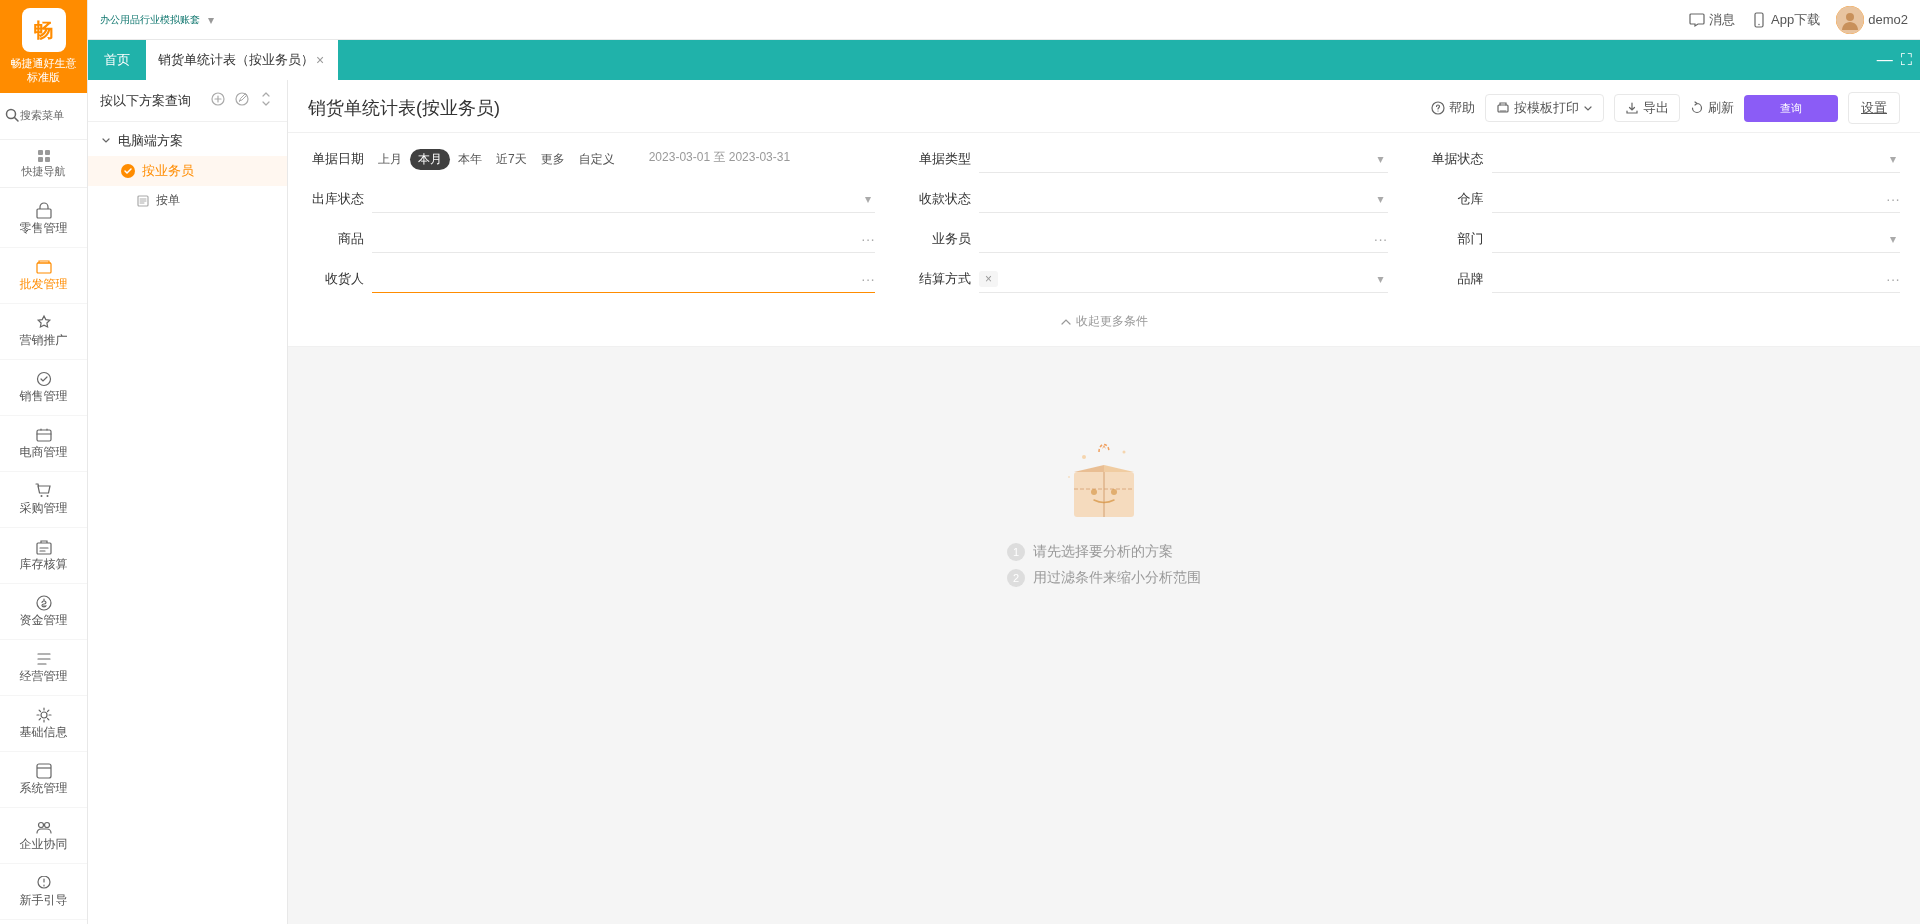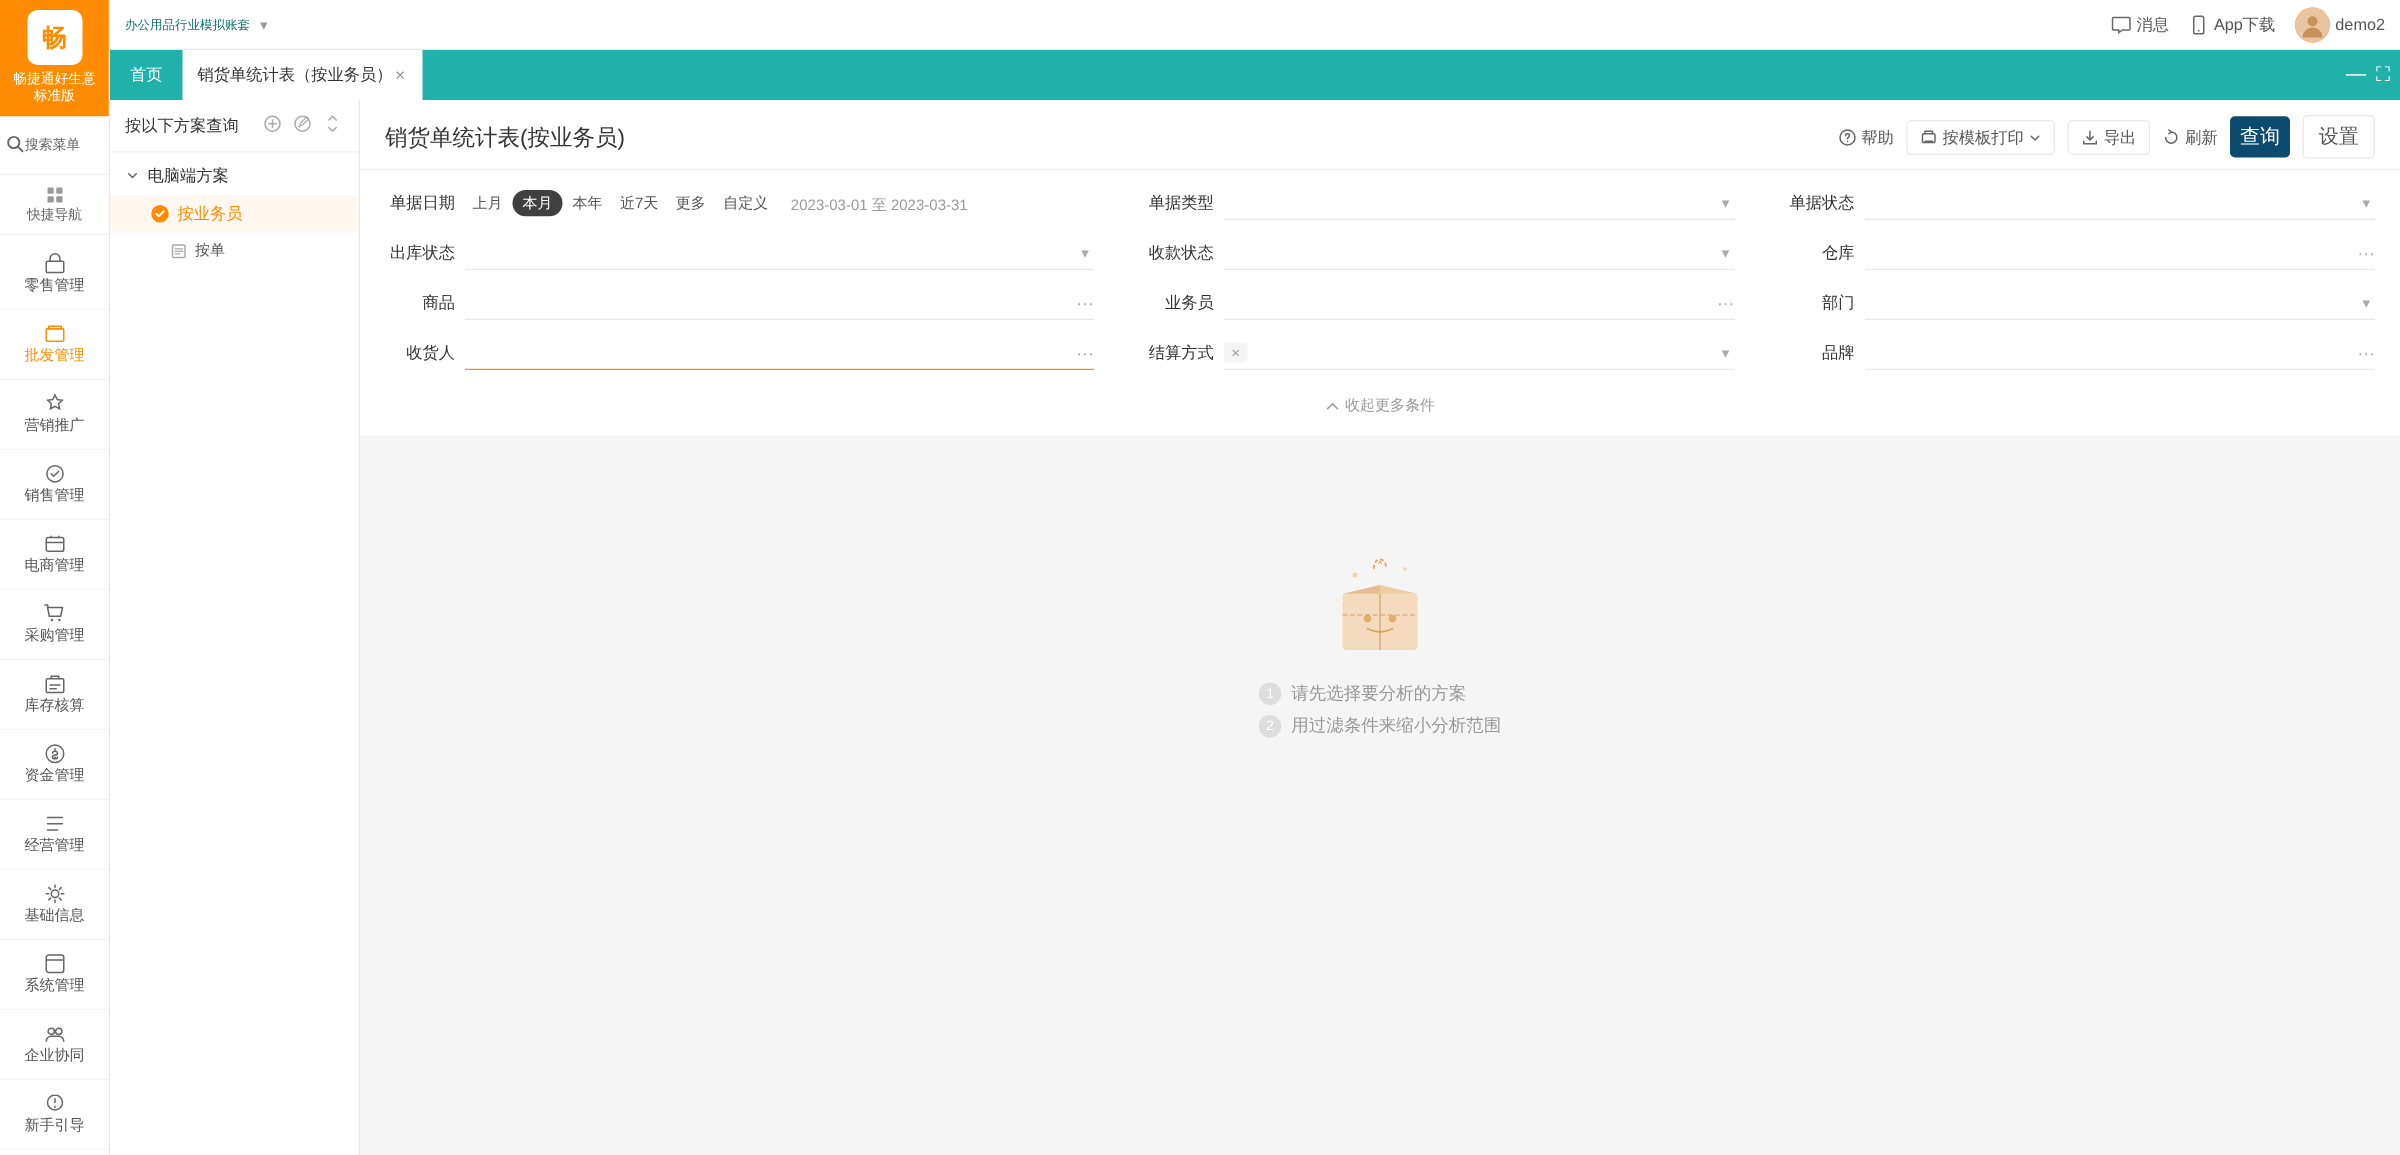--- a/index.html
+++ b/index.html
@@ -53,35 +53,35 @@
     .plan-item.active { color: #ff8c00; background: #fff7f0; }
     .plan-item-sub { padding: 6px 12px 6px 48px; display: flex; align-items: center; gap: 6px; cursor: pointer; font-size: 12px; color: #555; }
 
     
     .right-content { flex: 1; overflow-y: auto; padding: 0; }
     .page-header { background: #fff; padding: 12px 20px 8px 20px; border-bottom: 1px solid #f0f0f0; display: flex; align-items: center; justify-content: space-between; }
     .page-title { font-size: 18px; color: #333; font-weight: 500; }
     .page-actions { display: flex; gap: 10px; align-items: center; }
     .action-btn { background: none; border: none; cursor: pointer; color: #555; font-size: 13px; display: flex; align-items: center; gap: 4px; }
     .export-btn { background: none; border: 1px solid #e8e8e8; border-radius: 4px; cursor: pointer; color: #555; font-size: 13px; display: flex; align-items: center; gap: 4px; padding: 4px 10px; }
-    .query-btn { background: #0c4a6e; border: none; border-radius: 4px; cursor: pointer; color: #fff; font-size: 16px; padding: 6px 8px; }
-    .settings-btn { background: none; border: 1px solid #e8e8e8; border-radius: 4px; cursor: pointer; color: #555; font-size: 16px; padding: 6px 12px; }
+    .query-btn { background: #8b5cf6; border: none; border-radius: 4px; cursor: pointer; color: #fff; font-size: 11px; padding: 6px 36px; }
+    .settings-btn { background: none; border: 1px solid #e8e8e8; border-radius: 4px; cursor: pointer; color: #555; font-size: 13px; padding: 6px 12px; text-decoration: underline; }
 
     
     .filter-area { background: #fff; padding: 12px 20px; border-bottom: 1px solid #f0f0f0; }
     .filter-row { display: flex; align-items: center; margin-bottom: 12px; gap: 0; }
     .filter-row:last-of-type { margin-bottom: 0; }
     .filter-item { display: flex; align-items: center; flex: 1; min-width: 0; }
     .filter-label { color: #333; font-size: 13px; white-space: nowrap; margin-right: 8px; min-width: 56px; text-align: right; }
     .filter-input-wrap { flex: 1; border-bottom: 1px solid #e8e8e8; display: flex; align-items: center; position: relative; min-height: 28px; }
     .filter-input-wrap.active { border-bottom-color: #ff8c00; }
     .filter-select { flex: 1; border: none; outline: none; background: transparent; font-size: 13px; color: #333; padding: 2px 4px; appearance: none; cursor: pointer; }
     .filter-dropdown-icon { color: #aaa; font-size: 12px; position: absolute; right: 4px; pointer-events: none; }
     .filter-dots { color: #aaa; font-size: 14px; margin-left: 4px; cursor: pointer; }
-    .date-filter { display: flex; align-items: flex-end; gap: 4px; flex: 1; }
+    .date-filter { display: flex; align-items: flex-start; gap: 20px; flex: 1; }
     .date-tabs { display: flex; gap: 2px; align-items: center; }
     .date-tab { background: none; border: none; cursor: pointer; font-size: 12px; color: #555; padding: 2px 6px; border-radius: 3px; }
     .date-tab.active { background: #404040; color: #fff; border-radius: 12px; padding: 2px 8px; }
     .date-range { font-size: 12px; color: #999; margin-left: 8px; }
     .filter-tag { display: flex; align-items: center; gap: 4px; background: #f5f5f5; border-radius: 3px; padding: 2px 6px; font-size: 12px; }
     .filter-tag-close { background: none; border: none; cursor: pointer; color: #999; font-size: 12px; line-height: 1; }
     .collapse-btn { display: flex; align-items: center; justify-content: center; width: 100%; padding: 8px 0 4px 0; cursor: pointer; color: #999; font-size: 12px; gap: 4px; }
 
     
     .empty-state { display: flex; flex-direction: column; align-items: center; justify-content: center; padding: 80px 20px; gap: 16px; }

